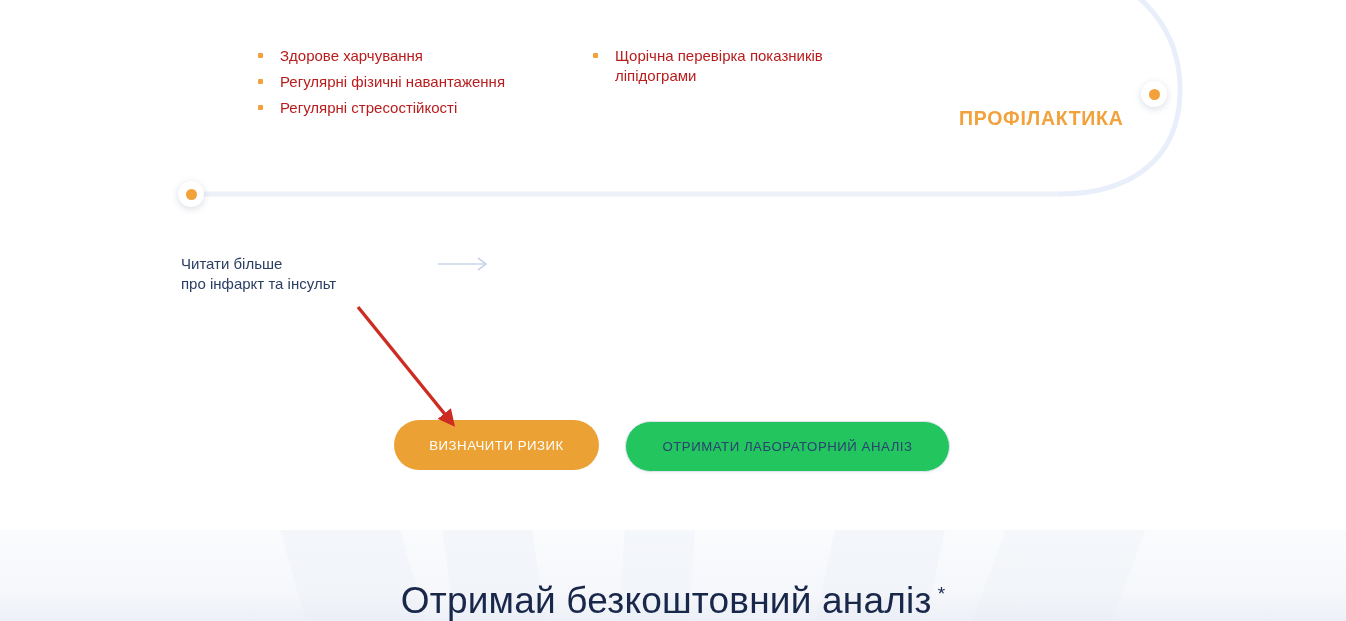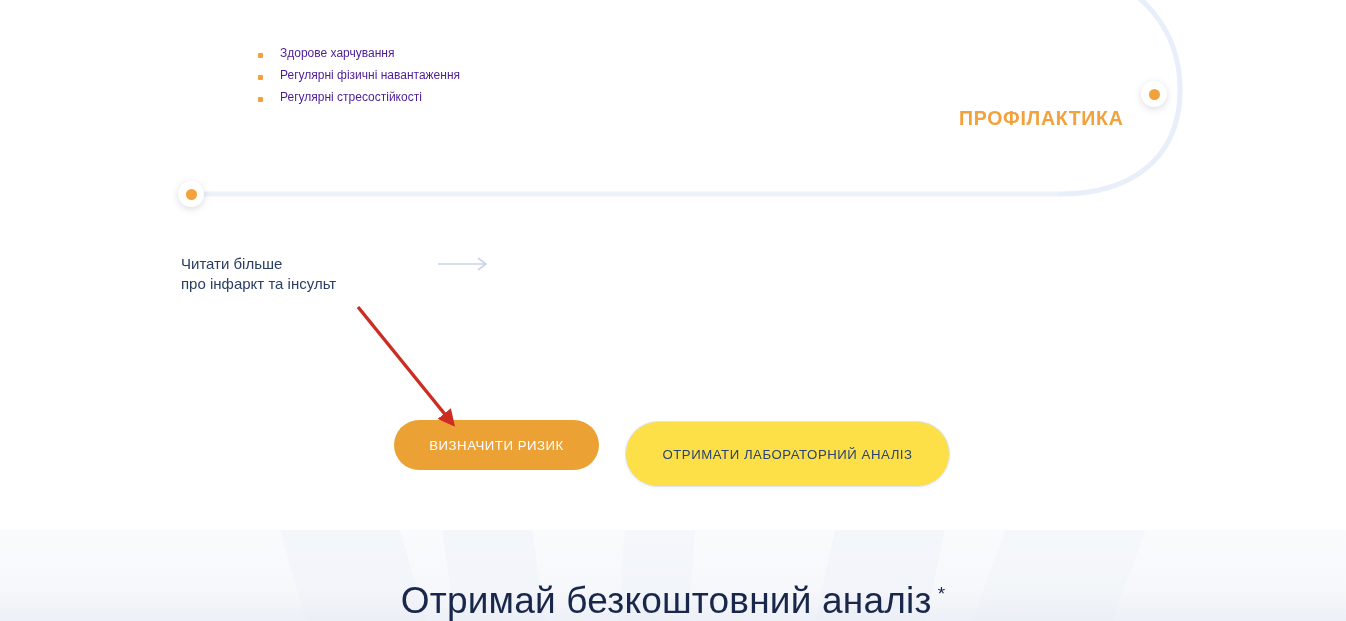--- a/index.html
+++ b/index.html
@@ -92,22 +92,22 @@
     letter-spacing: .7px;
     color: #F2A13B;
     white-space: nowrap;
     margin-top: 26px;
   }
 
   
   .bullets {
     position: absolute;
     top: 46px;
-    font-size: 12px;
-    color: #4c1d95;
+    font-size: 15px;
+    color: #b91c1c;
     line-height: 1.33;
   }
   .bullets.col-1 { left: 258px; width: 320px; }
   .bullets.col-2 { left: 593px; width: 300px; }
   .bullet-row {
     display: flex;
     align-items: flex-start;
     margin-bottom: 6px;
   }
   .bullet-row:last-child { margin-bottom: 0; }
@@ -160,22 +160,22 @@
     width: 205px;
     height: 50px;
     background: #EBA133;
     color: #ffffff;
     border: none;
   }
   .btn-secondary {
     left: 625px;
     top: 421px;
     width: 325px;
-    height: 66px;
-    background: #fde047;
+    height: 51px;
+    background: #22c55e;
     color: #2B4370;
     border: 1px solid #dfe5f0;
     box-shadow: 0 1px 3px rgba(120,140,175,.10);
   }
 
   
   .bottom-heading {
     position: absolute;
     left: 0;
     top: 580px;
@@ -229,20 +229,24 @@
       <span class="bullet-mark"></span>
       <span class="bullet-text">Регулярні фізичні навантаження</span>
     </div>
     <div class="bullet-row">
       <span class="bullet-mark"></span>
       <span class="bullet-text">Регулярні стресостійкості</span>
     </div>
   </div>
 
   <div class="bullets col-2">
+    <div class="bullet-row">
+      <span class="bullet-mark"></span>
+      <span class="bullet-text">Щорічна перевірка показників ліпідограми</span>
+    </div>
   </div>
 
   <div class="section-label">ПРОФІЛАКТИКА</div>
   <div class="tl-dot right"></div>
   <div class="tl-dot left"></div>
 
   <div class="read-more">Читати більше
 про інфаркт та інсульт</div>
   <svg class="read-more-arrow" viewBox="0 0 52 18" xmlns="http://www.w3.org/2000/svg">
     <line x1="1" y1="9" x2="48" y2="9" stroke="#C9D4E6" stroke-width="1.6"></line>

